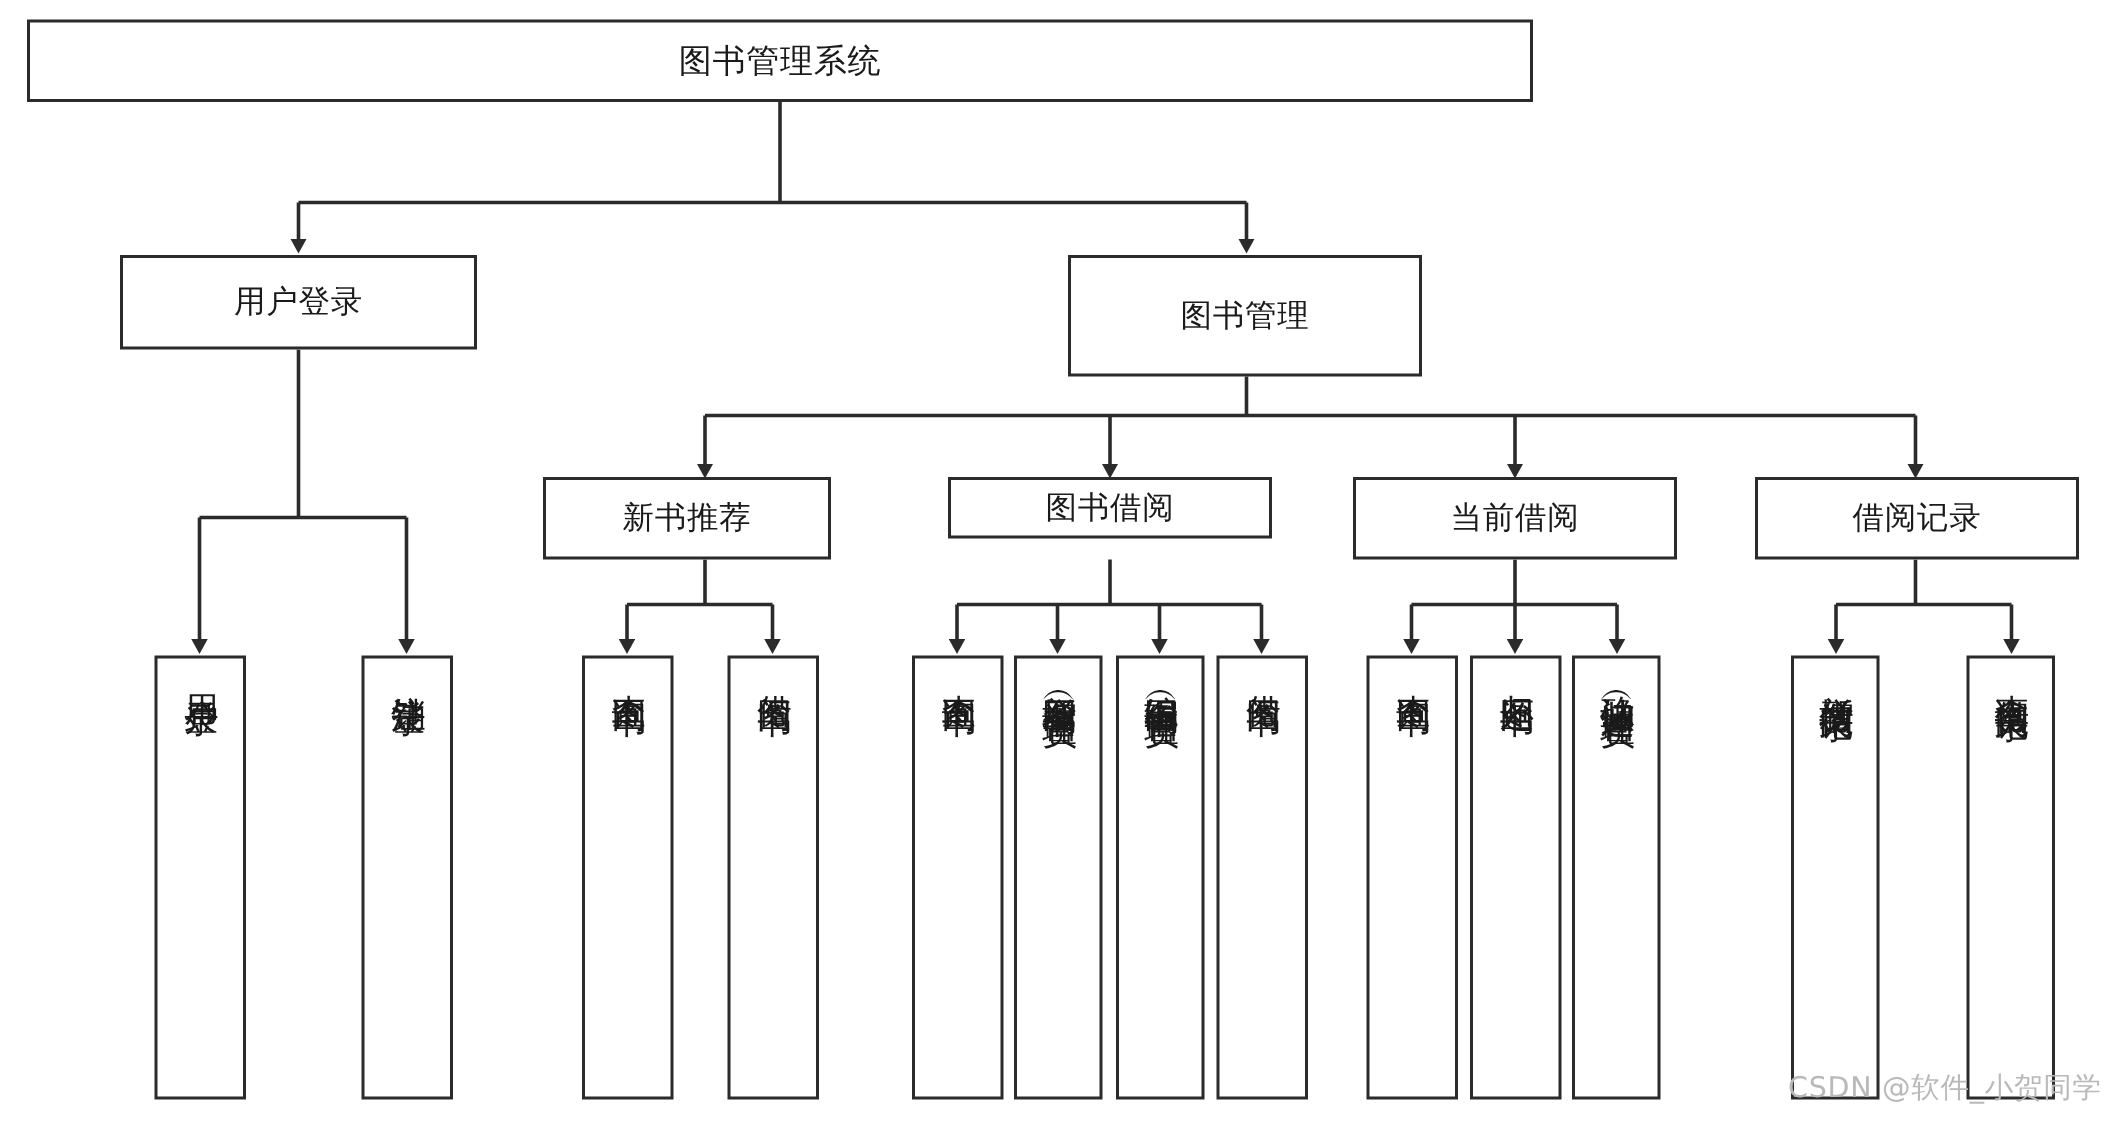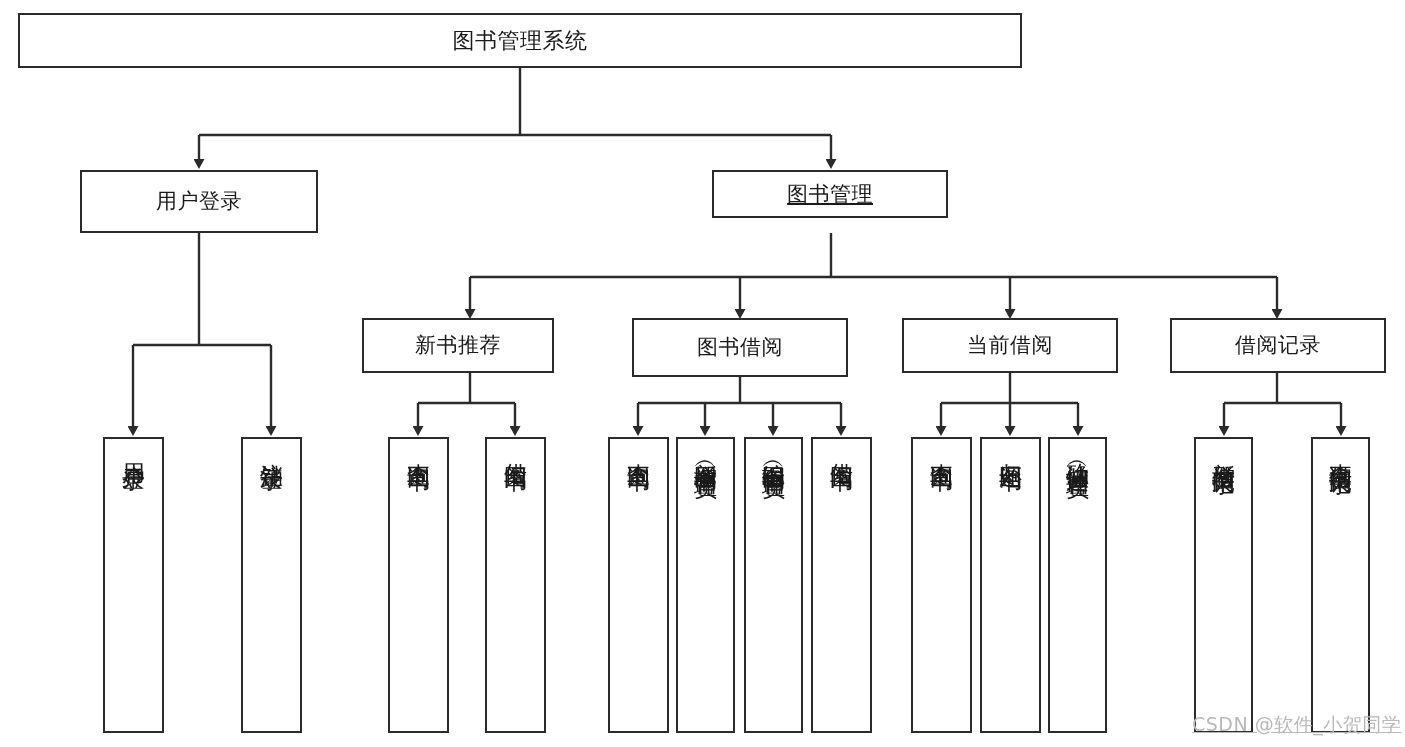--- a/index.html
+++ b/index.html
@@ -129,29 +129,29 @@
   </svg>
 
   <div class="node horiz root" style="left:18px; top:13px; width:1004px; height:55px;">
     <span class="node-label">图书管理系统</span>
   </div>
 
   <div class="node horiz" style="left:80px; top:170px; width:238px; height:63px;">
     <span class="node-label">用户登录</span>
   </div>
 
-  <div class="node horiz" style="left:712px; top:170px; width:236px; height:48px;text-decoration:underline;">
+  <div class="node horiz" style="left:712px; top:170px; width:236px; height:81px;">
     <span class="node-label">图书管理</span>
   </div>
 
   <div class="node horiz" style="left:362px; top:318px; width:192px; height:55px;">
     <span class="node-label">新书推荐</span>
   </div>
 
-  <div class="node horiz" style="left:632px; top:318px; width:216px; height:59px;">
+  <div class="node horiz" style="left:632px; top:318px; width:216px; height:41px;">
     <span class="node-label">图书借阅</span>
   </div>
 
   <div class="node horiz" style="left:902px; top:318px; width:216px; height:55px;justify-content:center;">
     <span class="node-label">当前借阅</span>
   </div>
 
   <div class="node horiz" style="left:1170px; top:318px; width:216px; height:55px;justify-content:center;">
     <span class="node-label">借阅记录</span>
   </div>
@@ -201,15 +201,15 @@
   </div>
 
   <div class="node vert" style="left:1194px; top:437px; width:59px; height:296px;">
     <span class="node-label">新增借阅记录</span>
   </div>
 
   <div class="node vert" style="left:1311px; top:437px; width:59px; height:296px;">
     <span class="node-label">查询借阅记录</span>
   </div>
 
-  <div class="watermark" style="left:1192px; top:712px;text-decoration:underline;">CSDN @软件_小贺同学</div>
+  <div class="watermark" style="left:1192px; top:712px;">CSDN @软件_小贺同学</div>
 
 </div>
 
 </body></html>

